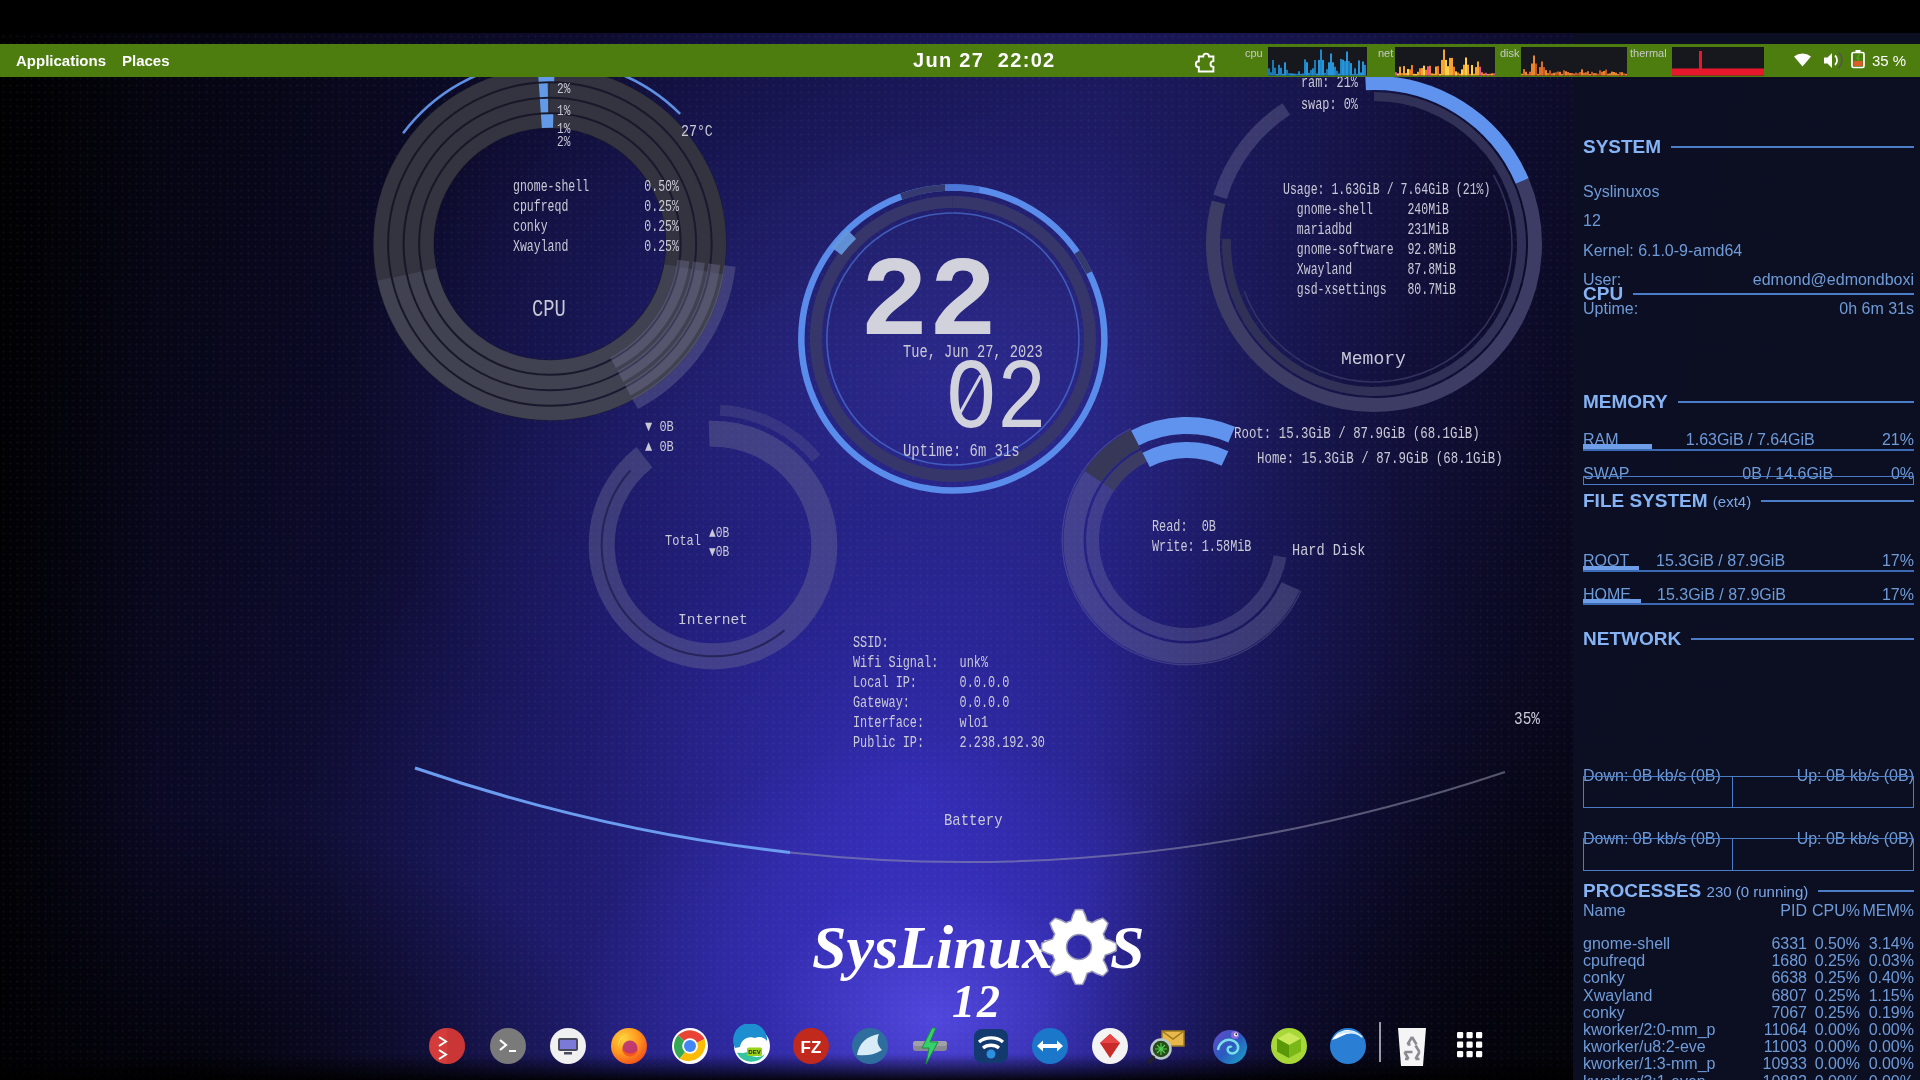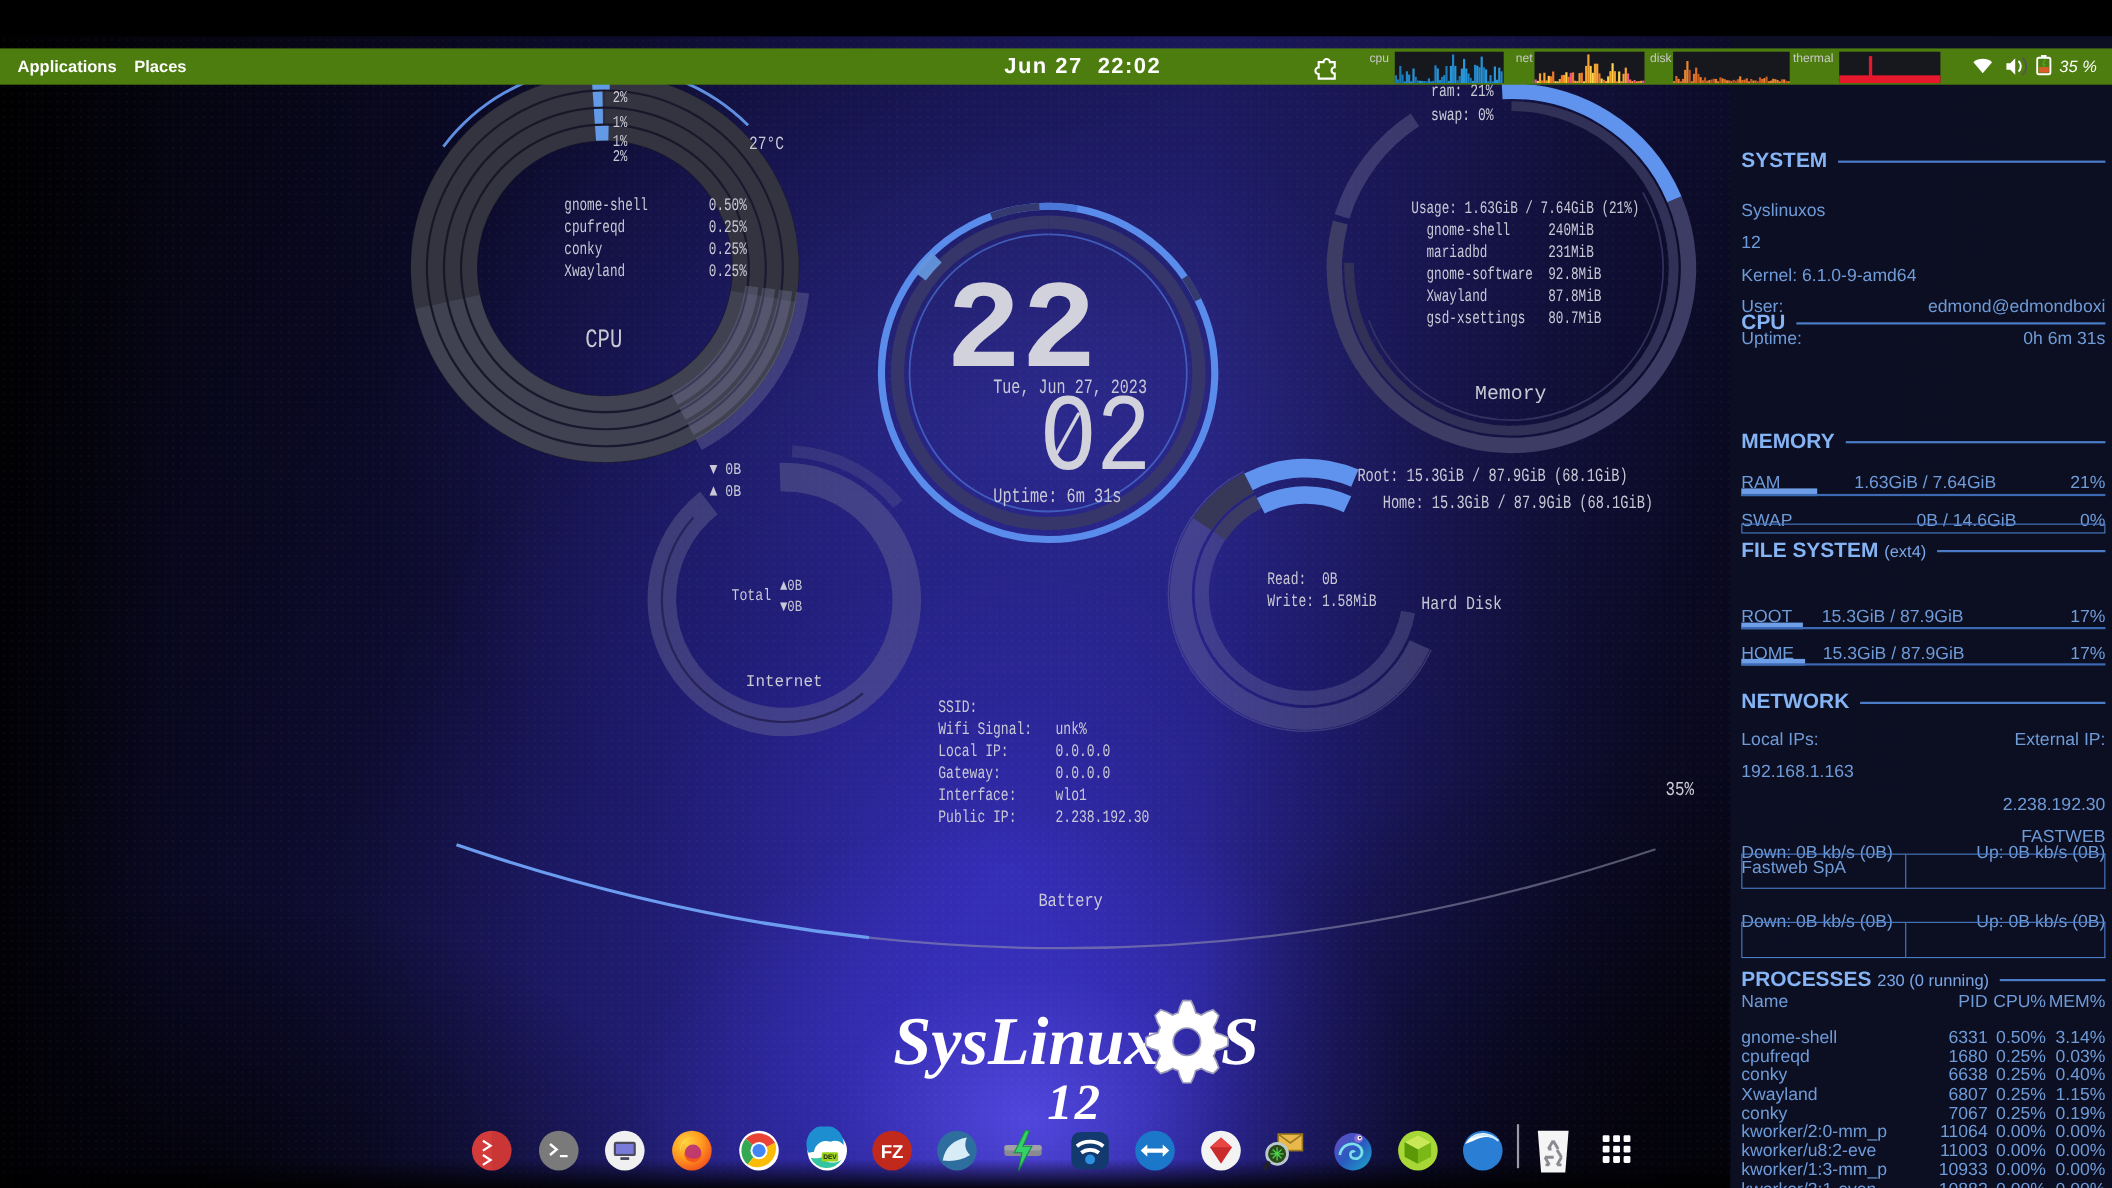--- a/index.html
+++ b/index.html
@@ -344,21 +344,21 @@
 <path d="M1198.8,12.5 h4.4 a2.9,2.9 0 1 1 5.8,0 h4.4 v4.6 a2.9,2.9 0 1 0 0,5.8 v4.6 h-14.6 v-4.2 a2.9,2.9 0 1 1 0,-6 z" fill="none" stroke="#fff" stroke-width="1.9"></path>
 <path d="M1802.5,22.5 L1794,12.5 A13.5,13.5 0 0 1 1811,12.5 Z" fill="#fff"></path>
 <path d="M1824,13.5 h3.5 l4.5,-4.5 v15 l-4.5,-4.5 h-3.5 z" fill="#fff"></path>
 <path d="M1835,11.5 a6.5,6.5 0 0 1 0,9.5" fill="none" stroke="#fff" stroke-width="1.8"></path>
 <path d="M1838.5,8.5 a10.5,10.5 0 0 1 0,15.5" fill="none" stroke="#555" stroke-width="1.6"></path>
 <rect x="1852" y="8.5" width="12" height="15" rx="1.5" fill="none" stroke="#fff" stroke-width="1.7"></rect>
 <rect x="1855.5" y="6" width="5" height="2.5" fill="#fff"></rect>
 <rect x="1853.5" y="17" width="9" height="5" fill="#e05a28"></rect>
 <path d="M1858.5,10 l-2.5,5 h2 l-1.5,5 3.5,-5.5 h-2 l2,-4.5 z" fill="#4ba32c"></path>
 </svg>
-<span class="tb" style="left:1872px;font-weight:400;font-style:italic;">35 %</span>
+<span class="tb" style="left:1872px;font-weight:400;">35 %</span>
 <span class="glabel" style="left:1245px;">cpu</span>
 <span class="glabel" style="left:1378px;">net</span>
 <span class="glabel" style="left:1500px;">disk</span>
 <span class="glabel" style="left:1630px;">thermal</span>
 </div>
 <div id="panel">
     <div class="in" style="top:103px;">
       <div class="hd">
         <span>SYSTEM</span>
         <div class="rule"></div>
@@ -448,40 +448,20 @@
     <div class="in" style="top:566px;">
       <div style="position:relative;height:6px;">
         <div style="position:absolute;left:0;top:0;width:58px;height:6px;background:#6f9ee8;"></div>
         <div style="position:absolute;left:0;bottom:0;width:331px;height:2px;background:#3c69b4;"></div>
       </div>
     </div>
     <div class="in" style="top:595px;">
       <div class="hd">
         <span>NETWORK</span>
         <div class="rule"></div>
-      </div>
-    </div>
-    <div class="in" style="top:619px;">
-      <div class="row">
-        <span>Local IPs:</span>
-        <span>External IP:</span>
-      </div>
-      <div class="row">
-        <span>192.168.1.163</span>
-      </div>
-      <div class="row">
-        <span></span>
-        <span>2.238.192.30</span>
-      </div>
-      <div class="row">
-        <span></span>
-        <span>FASTWEB</span>
-      </div>
-      <div class="row">
-        <span>Fastweb SpA</span>
       </div>
     </div>
     <div class="in" style="top:722px;">
       <div class="row">
         <span>Down: 0B kb/s (0B)</span>
         <span>Up: 0B kb/s (0B)</span>
       </div>
     </div>
     <div class="in" style="top:743px;">
       <div style="display:flex;">

